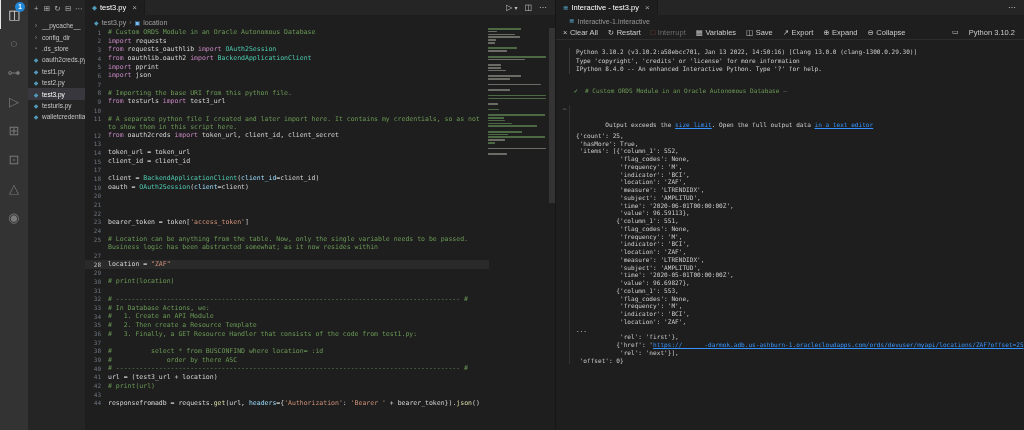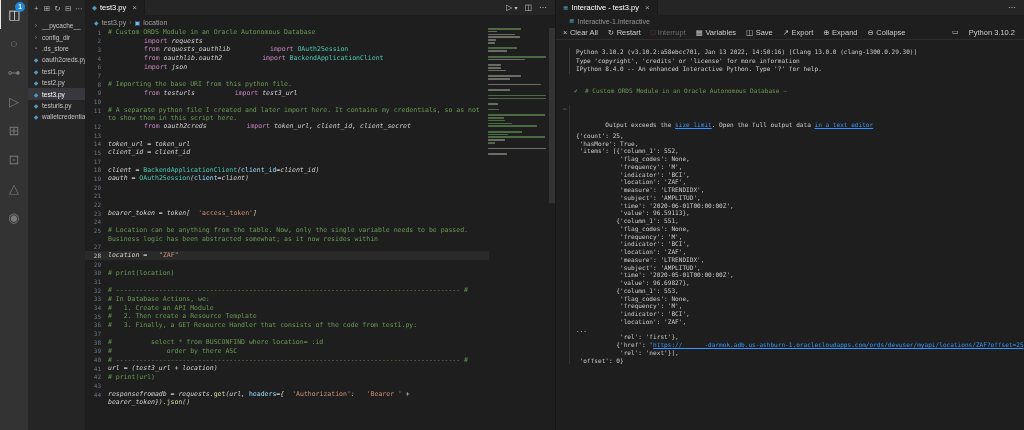--- a/index.html
+++ b/index.html
@@ -41,22 +41,22 @@
   .breadcrumb .bc-ico { color:#519aba; font-size:6px; }
   .breadcrumb .bc-sym { color:#75beff; font-size:6px; }
   .breadcrumb .bc-sep { color:#6e6e6e; }
   .code { position:absolute; top:28px; left:0; width:404px; }
   .code-line { display:flex; align-items:flex-start; line-height:8.17px; min-height:8.17px;
                font-family:"DejaVu Sans Mono", monospace; font-size:6.5px; }
   .code-line.cur { background:rgba(255,255,255,0.055); }
   .ln { width:16px; flex-shrink:0; text-align:right; color:#6e7681; margin-right:7px; font-size:6px; padding-top:0.5px; }
   .cur .ln { color:#c6c6c6; }
   .lc { width:381px; white-space:pre-wrap; color:#d4d4d4; }
-  .tk-c { color:#6a9955; } .tk-k { color:#c586c0;margin-left:36px; } .tk-s { color:#ce9178;padding-left:8px; } .tk-p { color:#9cdcfe; } .tk-t { color:#4ec9b0; }
-  .tk-f { color:#dcdcaa; } .tk-d { color:#d4d4d4;font-style:italic; }
+  .tk-c { color:#6a9955; } .tk-k { color:#c586c0; } .tk-s { color:#ce9178; } .tk-p { color:#9cdcfe; } .tk-t { color:#4ec9b0; }
+  .tk-f { color:#dcdcaa; } .tk-d { color:#d4d4d4; }
   .minimap { position:absolute; top:28px; right:7px; width:60px; }
   .mm-bar { height:1.7px; margin-bottom:1.1px; border-radius:0.5px; }
   .vscroll { position:absolute; top:28px; right:0; width:6px; height:175px; background:rgba(121,121,121,0.25); }
   
   .right-group { position:absolute; left:555px; top:0; width:469px; height:100%; background:#1e1e1e; border-left:1px solid #161616; }
   .subtitle { height:10px; display:flex; align-items:center; gap:3px; padding-left:13px; font-size:7px; color:#969696; }
   .subtitle .t-ico { color:#519aba; font-size:6.5px; }
   .itoolbar { height:14px; display:flex; align-items:center; gap:10px; padding-left:7px; font-size:7.5px; color:#cccccc;
               border-bottom:1px solid #2d2d30; background:#1e1e1e; }
   .tb-btn { display:flex; align-items:center; gap:2.5px; white-space:nowrap; }
@@ -171,20 +171,24 @@
           <span class="ln">2</span>
           <span class="lc"><span class="tk-k">import</span><span class="tk-d"> requests</span></span>
         </div>
         <div class="code-line">
           <span class="ln">3</span>
           <span class="lc"><span class="tk-k">from</span><span class="tk-d"> requests_oauthlib </span><span class="tk-k">import</span><span class="tk-t"> OAuth2Session</span></span>
         </div>
         <div class="code-line">
           <span class="ln">4</span>
           <span class="lc"><span class="tk-k">from</span><span class="tk-d"> oauthlib.oauth2 </span><span class="tk-k">import</span><span class="tk-t"> BackendApplicationClient</span></span>
+        </div>
+        <div class="code-line">
+          <span class="ln">5</span>
+          <span class="lc"><span class="tk-k">import</span><span class="tk-d"> pprint</span></span>
         </div>
         <div class="code-line">
           <span class="ln">6</span>
           <span class="lc"><span class="tk-k">import</span><span class="tk-d"> json</span></span>
         </div>
         <div class="code-line">
           <span class="ln">7</span>
           <span class="lc">&nbsp;</span>
         </div>
         <div class="code-line">

